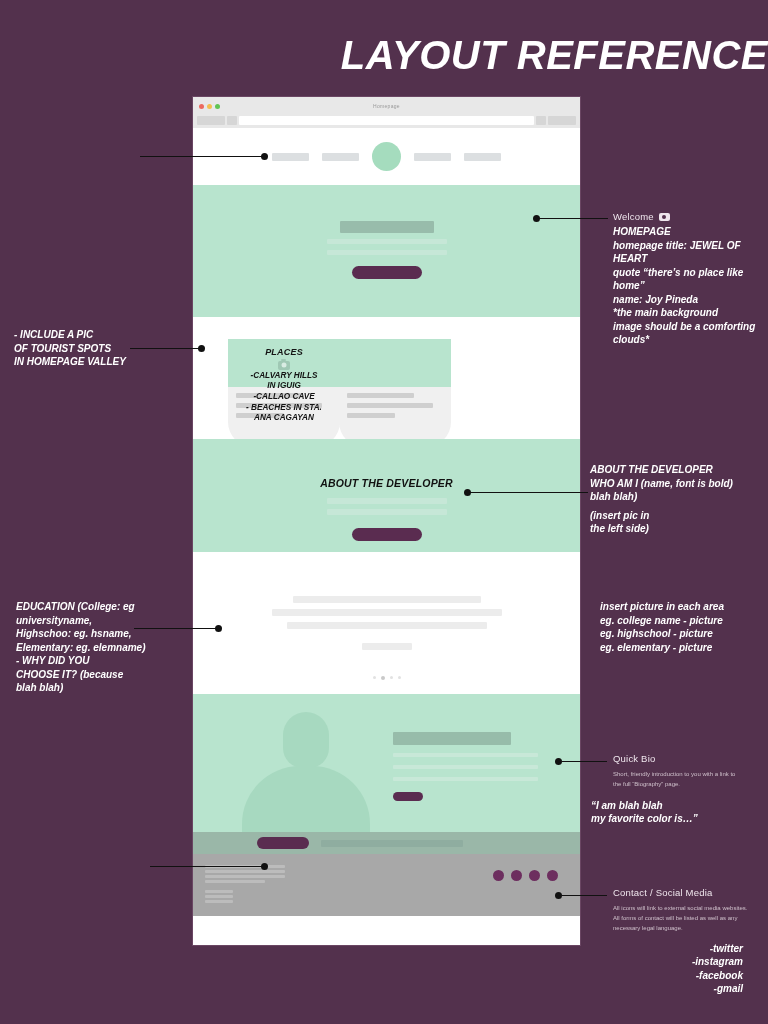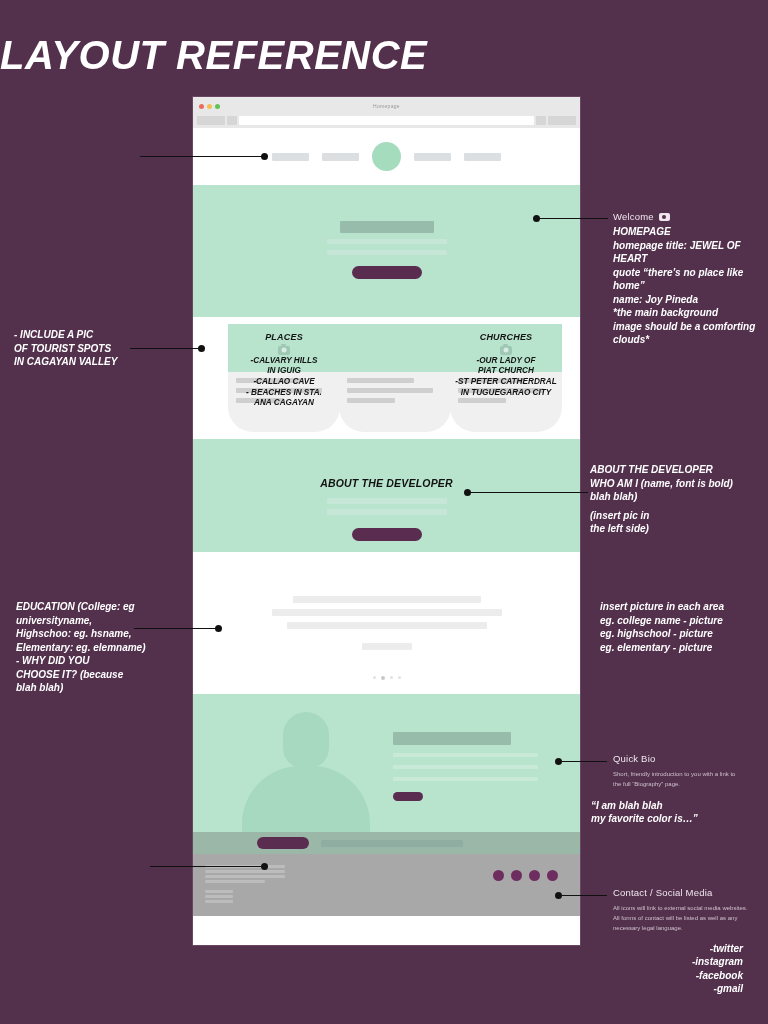--- a/index.html
+++ b/index.html
@@ -7,21 +7,21 @@
     width: 768px; height: 1024px;
     background: #53314d;
     font-family: "Liberation Sans", sans-serif;
     overflow: hidden;
   }
   .page { position: relative; width: 768px; height: 1024px; background: #53314d; }
 
   
   .main-title {
     position: absolute; left: 0; top: 33px; width: 768px;
-    text-align: left;
+    text-align: right;
     color: #ffffff;
     font-size: 40px;
     font-weight: bold;
     font-style: italic;
     letter-spacing: 0.5px;
   }
 
   
   .browser {
     position: absolute; left: 192px; top: 96px;
@@ -70,21 +70,21 @@
   .hero-line { width: 120px; height: 5px; background: #c6e7d7; margin-top: 6px; }
   .btn-pill { background: #5a2c50; border-radius: 7px; }
   .hero-btn { width: 70px; height: 13px; margin-top: 11px; }
 
   
   .cards-wrap {
     position: relative; height: 122px; background: #ffffff;
     padding-top: 7px;
   }
   .card {
-    position: absolute; top: 7px; width: 112px; height: 108px;
+    position: absolute; top: 22px; width: 112px; height: 108px;
     background: #f0f0f0;
     border-radius: 25px;
   }
   .card-top { height: 48px; background: #b8e4ce; }
   .card-bars { padding: 6px 8px 0 8px; }
   .card-bar { height: 5px; background: #cfcfcf; margin-bottom: 5px; border-radius: 1px; }
   .card-bar.w70 { width: 70%; }
   .card-bar.w90 { width: 90%; }
   .card-bar.w50 { width: 50%; }
   #card-places { left: 35px; }
@@ -270,38 +270,20 @@
 
       <div class="card" id="card-foods">
         <div class="card-top"></div>
         <div class="card-bars">
           <div class="card-bar w70"></div>
           <div class="card-bar w90"></div>
           <div class="card-bar w50"></div>
         </div>
       </div>
 
-      <div class="card" id="card-churches">
-        <div class="card-top"></div>
-        <div class="card-bars">
-          <div class="card-bar w70"></div>
-          <div class="card-bar w90"></div>
-          <div class="card-bar w50"></div>
-        </div>
-        <div class="card-overlay">
-          <div class="card-heading">CHURCHES</div>
-          <span class="cam-icon"></span>
-          <div class="card-lines">
-            <div class="card-line">-OUR LADY OF</div>
-            <div class="card-line">PIAT CHURCH</div>
-            <div class="card-line">-ST PETER CATHERDRAL</div>
-            <div class="card-line">IN TUGUEGARAO CITY</div>
-          </div>
-        </div>
-      </div>
 
     </div>
 
     <div class="about">
       <div class="about-title">ABOUT THE DEVELOPER</div>
       <span class="bar about-line" style="margin-top:20px"></span>
       <span class="bar about-line"></span>
       <span class="btn-pill about-btn"></span>
     </div>
 
@@ -374,21 +356,21 @@
       <div>image should be a comforting clouds*</div>
     </div>
   </div>
   <div class="leader" style="left:538px; top:218px; width:70px;"></div>
   <div class="leader-dot" style="left:533px; top:215px;"></div>
 
   <div class="anno" style="left:14px; top:328px; width:190px;">
     <div class="anno-strong">
       <div>- INCLUDE A PIC</div>
       <div>OF TOURIST SPOTS</div>
-      <div>IN  CAGAYAN VALLEY</div>
+      <div>IN  HOMEPAGE VALLEY</div>
     </div>
   </div>
   <div class="leader" style="left:130px; top:348px; width:72px;"></div>
   <div class="leader-dot" style="left:198px; top:345px;"></div>
 
   <div class="anno" style="left:590px; top:463px; width:178px;">
     <div class="anno-strong">
       <div>ABOUT THE DEVELOPER</div>
       <div>WHO AM I (name, font is bold)</div>
       <div>blah blah)</div>

